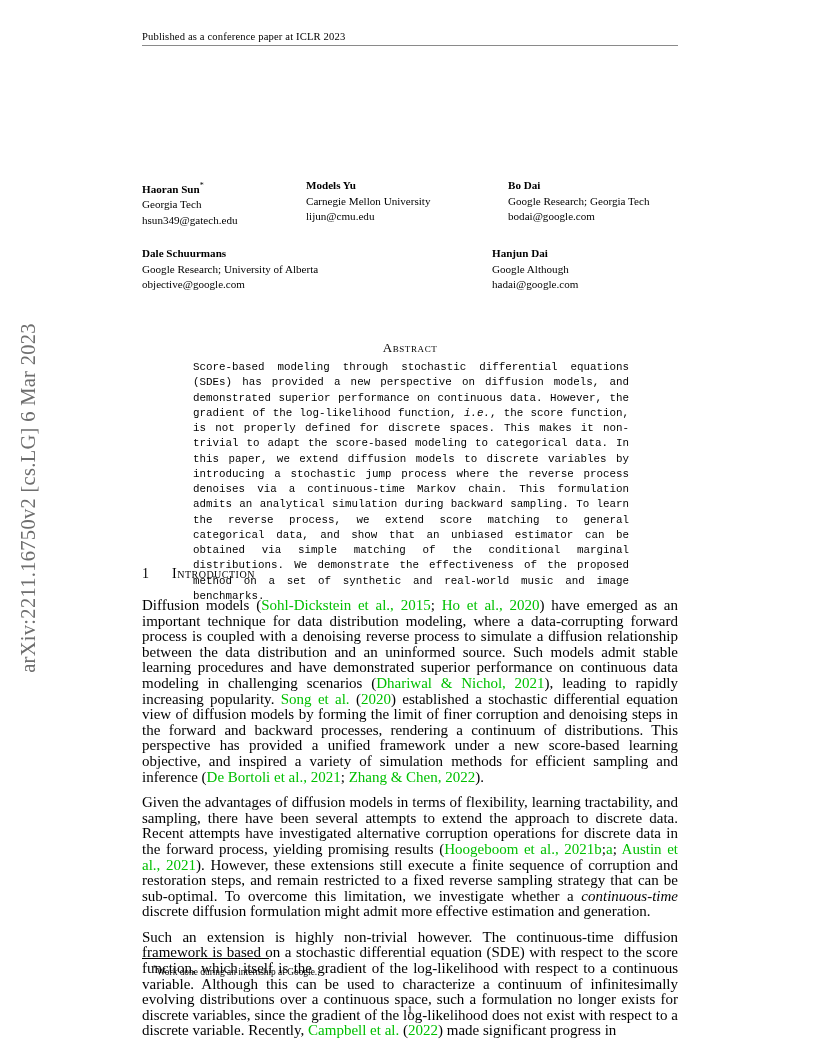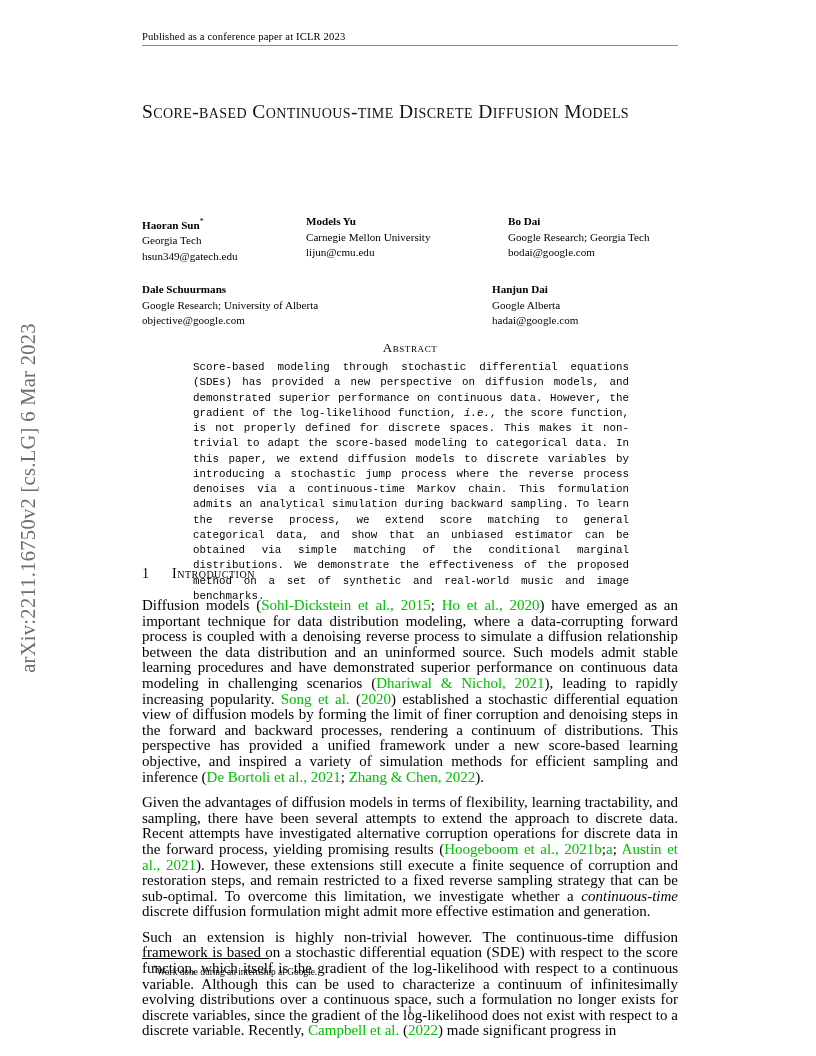--- a/index.html
+++ b/index.html
@@ -93,21 +93,20 @@
   }
   .author-col {
     position: absolute;
     top: 0;
   }
   .author-col .name {
     font-weight: bold;
     font-size: 11.1px;
     line-height: 15.5px;
     white-space: nowrap;
-    margin-top: 36px;
   }
   .author-col .name sup {
     font-weight: normal;
     font-size: 8px;
     vertical-align: super;
   }
   .author-col .affil,
   .author-col .email {
     font-size: 11.1px;
     line-height: 15.5px;
@@ -210,21 +209,20 @@
   <span>arXiv:2211.16750v2  [cs.LG]  6 Mar 2023</span>
 </div>
 
 <div class="page">
 
   <div class="runhead">
     <div class="text">Published as a conference paper at ICLR 2023</div>
     <div class="rule"></div>
   </div>
 
-  <div class="title">Score-based Continuous-time Discrete Diffusion Models</div>
 
   <div class="authors">
     <div class="author-row">
       <div class="author-col" style="left:0px;">
         <div class="name"><span>Haoran Sun</span><sup>*</sup></div>
         <div class="affil">Georgia Tech</div>
         <div class="email">hsun349@gatech.edu</div>
       </div>
       <div class="author-col" style="left:164px;">
         <div class="name"><span>Models Yu</span></div>
@@ -238,21 +236,21 @@
       </div>
     </div>
     <div class="author-row">
       <div class="author-col" style="left:0px;">
         <div class="name"><span>Dale Schuurmans</span></div>
         <div class="affil">Google Research; University of Alberta</div>
         <div class="email">objective@google.com</div>
       </div>
       <div class="author-col" style="left:350px;">
         <div class="name"><span>Hanjun Dai</span></div>
-        <div class="affil">Google Alberta</div>
+        <div class="affil">Google Although</div>
         <div class="email">hadai@google.com</div>
       </div>
     </div>
   </div>
 
   <div class="abstract-head">Abstract</div>
   <div class="abstract-body"><span>Score-based modeling through stochastic differential equations (SDEs) has provided a new perspective on diffusion models, and demonstrated superior performance on continuous data. However, the gradient of the log-likelihood function, </span><span class="it">i.e.</span><span>, the score function, is not properly defined for discrete spaces. This makes it non-trivial to adapt the score-based modeling to categorical data. In this paper, we extend diffusion models to discrete variables by introducing a stochastic jump process where the reverse process denoises via a continuous-time Markov chain. This formulation admits an analytical simulation during backward sampling. To learn the reverse process, we extend score matching to general categorical data, and show that an unbiased estimator can be obtained via simple matching of the conditional marginal distributions. We demonstrate the effectiveness of the proposed method on a set of synthetic and real-world music and image benchmarks.</span></div>
 
   <div class="section"><span class="num">1</span><span>Introduction</span></div>
 

